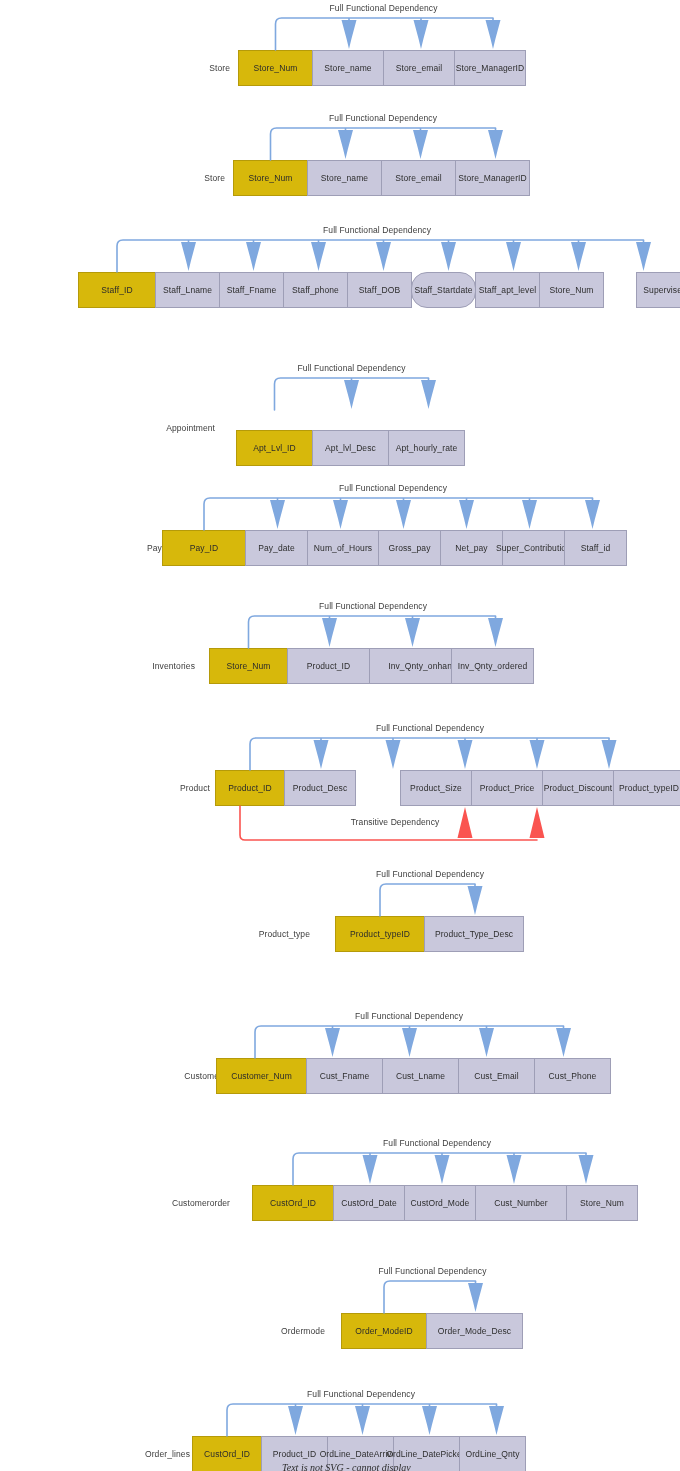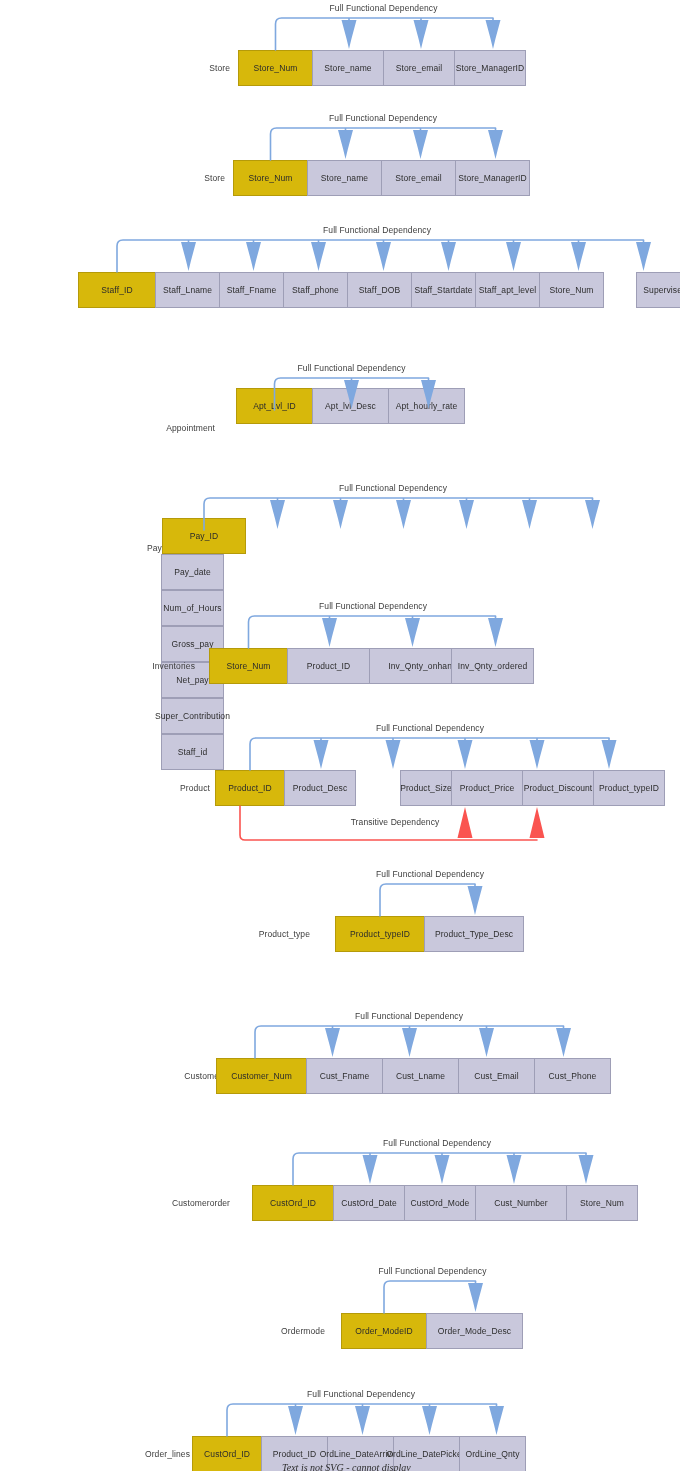--- a/index.html
+++ b/index.html
@@ -115,21 +115,21 @@
     </div>
     <div class="fd-block" style="left: 0px; top: 0px;">
       <div class="fd-title" style="left: 257px; width: 240px; top: 225px;">Full Functional Dependency</div>
       <div class="rel-label" style="left: 8px; width: 70px; top: 285px; padding-left: 30px;">Staff</div>
       <div class="attr-row" style="left: 78px; top: 272px;">
         <div class="attr-cell pk" style="width: 78px;">Staff_ID</div>
         <div class="attr-cell norm" style="width: 65px;">Staff_Lname</div>
         <div class="attr-cell norm" style="width: 65px;">Staff_Fname</div>
         <div class="attr-cell norm" style="width: 65px;">Staff_phone</div>
         <div class="attr-cell norm" style="width: 65px;">Staff_DOB</div>
-        <div class="attr-cell norm" style="width: 65px;">Staff_Startdate</div>
+        <div class="attr-cell norm" style="width: 65px; border-radius: 16px;">Staff_Startdate</div>
         <div class="attr-cell norm" style="width: 65px;">Staff_apt_level</div>
         <div class="attr-cell norm" style="width: 65px;">Store_Num</div>
         <div class="attr-cell norm" style="width: 65px; margin-left: 32px;">SuperviserID</div>
       </div>
       <svg class="conn" width="680" height="60" style="left: 0px; top: 232px;">
         <path d="M 117 40 L 117 14 Q 117 8 123 8 L 643.5 8" fill="none" stroke="#7FA8DF" stroke-width="1.6" stroke-linecap="round"></path>
         <path d="M 188.5 8 L 188.5 14" stroke="#7FA8DF" stroke-width="1.6" fill="none"></path>
         <polygon points="181,10 196,10 190.9,29 188.5,39 186.1,29" fill="#7FA8DF"></polygon>
         <path d="M 253.5 8 L 253.5 14" stroke="#7FA8DF" stroke-width="1.6" fill="none"></path>
         <polygon points="246,10 261,10 255.9,29 253.5,39 251.1,29" fill="#7FA8DF"></polygon>
@@ -143,40 +143,40 @@
         <polygon points="506,10 521,10 515.9,29 513.5,39 511.1,29" fill="#7FA8DF"></polygon>
         <path d="M 578.5 8 L 578.5 14" stroke="#7FA8DF" stroke-width="1.6" fill="none"></path>
         <polygon points="571,10 586,10 580.9,29 578.5,39 576.1,29" fill="#7FA8DF"></polygon>
         <path d="M 643.5 8 L 643.5 14" stroke="#7FA8DF" stroke-width="1.6" fill="none"></path>
         <polygon points="636,10 651,10 645.9,29 643.5,39 641.1,29" fill="#7FA8DF"></polygon>
       </svg>
     </div>
     <div class="fd-block" style="left: 0px; top: 0px;">
       <div class="fd-title" style="left: 231.5px; width: 240px; top: 363px;">Full Functional Dependency</div>
       <div class="rel-label" style="left: 135px; width: 80px; top: 423px;">Appointment</div>
-      <div class="attr-row" style="left: 236px; top: 388px; border-radius: 7px;">
+      <div class="attr-row" style="left: 236px; top: 430px; border-radius: 7px;">
         <div class="attr-cell pk" style="width: 77px;">Apt_Lvl_ID</div>
         <div class="attr-cell norm" style="width: 77px;">Apt_lvl_Desc</div>
         <div class="attr-cell norm" style="width: 77px;">Apt_hourly_rate</div>
       </div>
       <svg class="conn" width="680" height="60" style="left: 0px; top: 370px;">
         <path d="M 274.5 40 L 274.5 14 Q 274.5 8 280.5 8 L 428.5 8" fill="none" stroke="#7FA8DF" stroke-width="1.6" stroke-linecap="round"></path>
         <path d="M 351.5 8 L 351.5 14" stroke="#7FA8DF" stroke-width="1.6" fill="none"></path>
         <polygon points="344,10 359,10 353.9,29 351.5,39 349.1,29" fill="#7FA8DF"></polygon>
         <path d="M 428.5 8 L 428.5 14" stroke="#7FA8DF" stroke-width="1.6" fill="none"></path>
         <polygon points="421,10 436,10 430.9,29 428.5,39 426.1,29" fill="#7FA8DF"></polygon>
       </svg>
     </div>
     <div class="fd-block" style="left: 0px; top: 0px;">
       <div class="fd-title" style="left: 273px; width: 240px; top: 483px;">Full Functional Dependency</div>
       <div class="rel-label" style="left: 110px; width: 65px; top: 543px;">Payslip</div>
-      <div class="attr-row" style="left: 162px; top: 518px; flex-direction: column;">
+      <div class="attr-row" style="left: 162px; top: 530px;">
         <div class="attr-cell pk" style="width: 84px;">Pay_ID</div>
         <div class="attr-cell norm" style="width: 63px;">Pay_date</div>
-        <div class="attr-cell norm" style="width: 63px;">Num_of_Hours</div>
+        <div class="attr-cell norm" style="width: 72px;">Num_of_Hours</div>
         <div class="attr-cell norm" style="width: 63px;">Gross_pay</div>
         <div class="attr-cell norm" style="width: 63px;">Net_pay</div>
         <div class="attr-cell norm" style="width: 63px;">Super_Contribution</div>
         <div class="attr-cell norm" style="width: 63px;">Staff_id</div>
       </div>
       <svg class="conn" width="680" height="60" style="left: 0px; top: 490px;">
         <path d="M 204 40 L 204 14 Q 204 8 210 8 L 592.5 8" fill="none" stroke="#7FA8DF" stroke-width="1.6" stroke-linecap="round"></path>
         <path d="M 277.5 8 L 277.5 14" stroke="#7FA8DF" stroke-width="1.6" fill="none"></path>
         <polygon points="270,10 285,10 279.9,29 277.5,39 275.1,29" fill="#7FA8DF"></polygon>
         <path d="M 340.5 8 L 340.5 14" stroke="#7FA8DF" stroke-width="1.6" fill="none"></path>
@@ -209,21 +209,21 @@
         <path d="M 495.5 8 L 495.5 14" stroke="#7FA8DF" stroke-width="1.6" fill="none"></path>
         <polygon points="488,10 503,10 497.9,29 495.5,39 493.1,29" fill="#7FA8DF"></polygon>
       </svg>
     </div>
     <div class="fd-block" style="left: 0px; top: 0px;">
       <div class="fd-title" style="left: 310px; width: 240px; top: 723px;">Full Functional Dependency</div>
       <div class="rel-label" style="left: 150px; width: 60px; top: 783px;">Product</div>
       <div class="attr-row" style="left: 215px; top: 770px;">
         <div class="attr-cell pk" style="width: 70px;">Product_ID</div>
         <div class="attr-cell norm" style="width: 72px;">Product_Desc</div>
-        <div class="attr-cell norm" style="width: 52px; margin-left: 44px;">Product_Size</div>
+        <div class="attr-cell norm" style="width: 72px; margin-left: 44px;">Product_Size</div>
         <div class="attr-cell norm" style="width: 72px;">Product_Price</div>
         <div class="attr-cell norm" style="width: 72px;">Product_Discount</div>
         <div class="attr-cell norm" style="width: 72px;">Product_typeID</div>
       </div>
       <svg class="conn" width="680" height="60" style="left: 0px; top: 730px;">
         <path d="M 250 40 L 250 14 Q 250 8 256 8 L 609 8" fill="none" stroke="#7FA8DF" stroke-width="1.6" stroke-linecap="round"></path>
         <path d="M 321 8 L 321 14" stroke="#7FA8DF" stroke-width="1.6" fill="none"></path>
         <polygon points="313.5,10 328.5,10 323.4,29 321,39 318.6,29" fill="#7FA8DF"></polygon>
         <path d="M 393 8 L 393 14" stroke="#7FA8DF" stroke-width="1.6" fill="none"></path>
         <polygon points="385.5,10 400.5,10 395.4,29 393,39 390.6,29" fill="#7FA8DF"></polygon>

